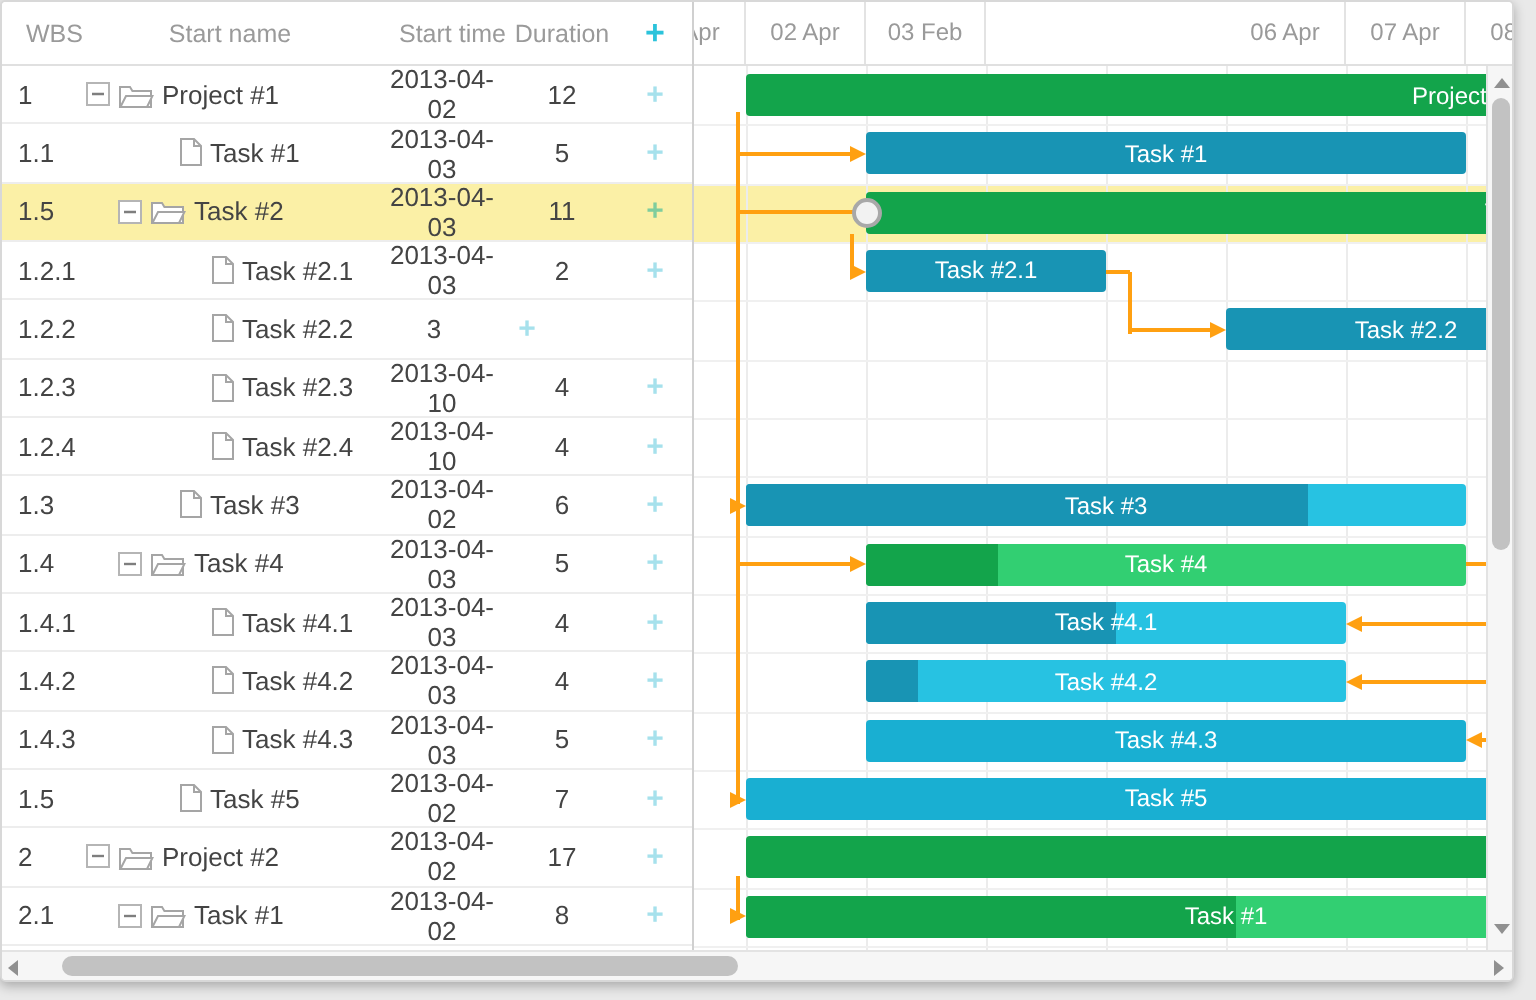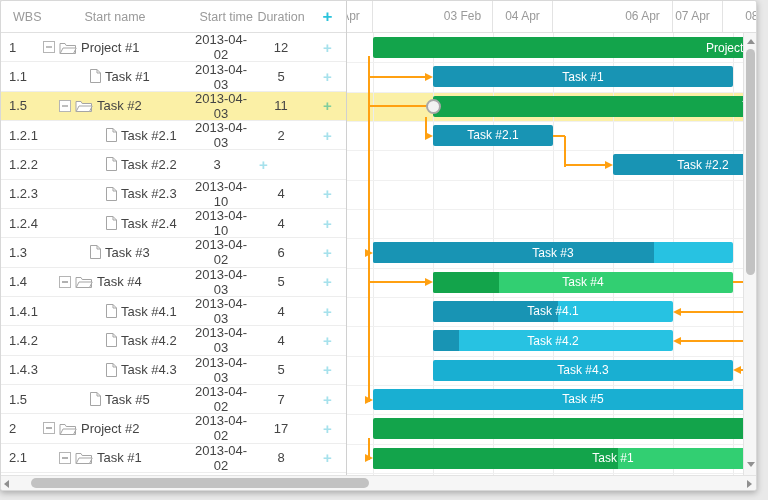--- a/index.html
+++ b/index.html
@@ -381,24 +381,24 @@
         <div class="lseg" style="left: 333px; top: 338.965px; width: 80px; height: 2px;"></div>
         <div class="arrL" style="left: 326px; top: 335.965px;"></div>
         <div class="lseg" style="left: 393px; top: 368.295px; width: 20px; height: 2px;"></div>
         <div class="arrL" style="left: 386px; top: 365.295px;"></div>
         <div class="lseg" style="left: 20.8px; top: 436.754px; width: 2px; height: 22.531px;"></div>
         <div class="lseg" style="left: 19px; top: 456.285px; width: 2.8px; height: 2px;"></div>
         <div class="arrR" style="left: 18px; top: 453.285px;"></div>
       </div>
     <div class="chart-header" id="chart-header">
         <div class="day-cell" style="left: -34px; width: 60px;">01 Apr</div>
+        <div class="day-cell" style="left: 26px; width: 60px;">02 Apr</div>
         <div class="day-cell" style="left: 86px; width: 60px;">03 Feb</div>
-        <div class="day-cell" style="left: 146px; width: 60px;">04 Apr</div>
         <div class="day-cell" style="left: 266px; width: 60px;">06 Apr</div>
-        <div class="day-cell" style="left: 316px; width: 60px;">07 Apr</div>
+        <div class="day-cell" style="left: 326px; width: 60px;">07 Apr</div>
         <div class="day-cell" style="left: 386px; width: 60px;">08 Apr</div>
       </div>
   </div>
 
   <div class="vscroll">
     <div class="tri-up"></div>
     <div class="vthumb"></div>
     <div class="tri-down"></div>
   </div>
 

